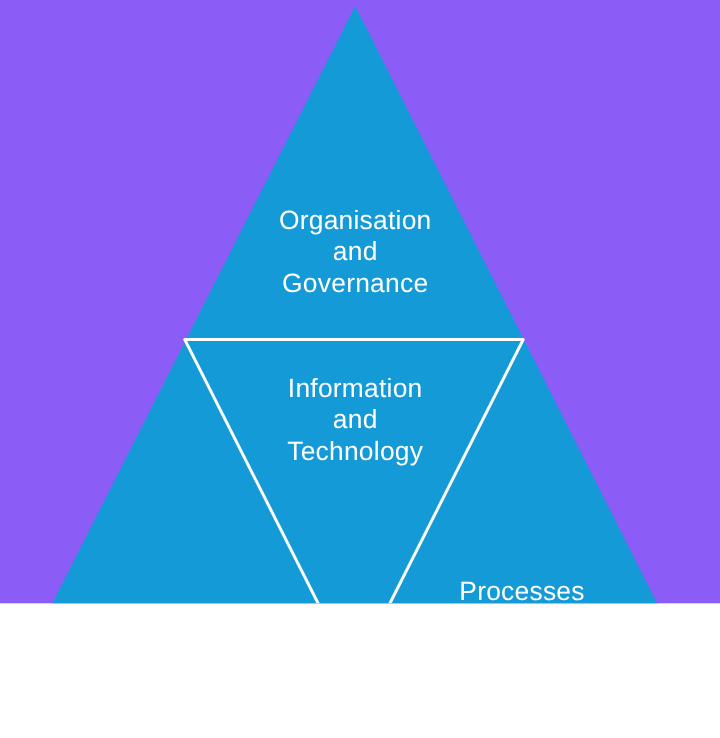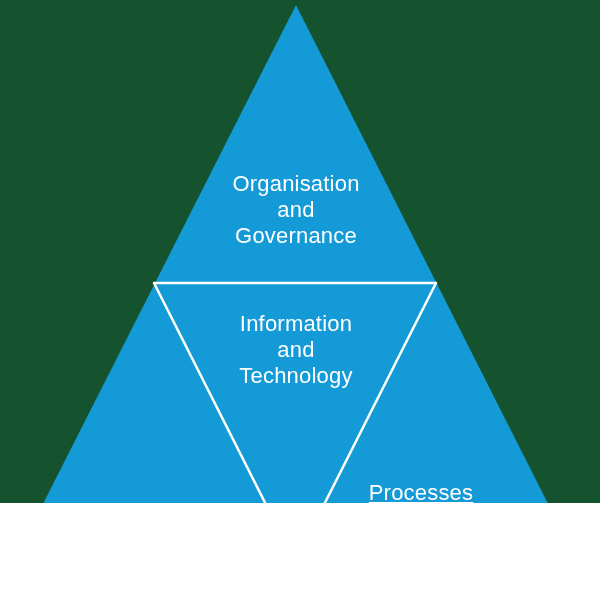--- a/index.html
+++ b/index.html
@@ -5,21 +5,21 @@
   html, body {
     margin: 0;
     padding: 0;
     background: #ffffff;
     font-family: "Liberation Sans", sans-serif;
   }
   .canvas {
     position: relative;
     width: 600px;
     height: 503px;
-    background: #14532d;
+    background: #8b5cf6;
     overflow: hidden;
   }
   .canvas svg {
     position: absolute;
     left: 0;
     top: 0;
     width: 600px;
     height: 615px;
     display: block;
   }
@@ -30,21 +30,21 @@
     font-size: 22px;
     line-height: 26px;
     text-align: center;
     white-space: pre-line;
     letter-spacing: 0.2px;
     user-select: none;
   }
   .label-top    { left: 296px; top: 210px; }
   .label-center { left: 296px; top: 350px; }
   .label-left   { left: 154px; top: 493px; }
-  .label-right  { left: 421px; top: 493px; text-decoration: underline; }
+  .label-right  { left: 435px; top: 493px; }
 </style>
 </head>
 <body>
 
 <div class="canvas">
 
   <svg viewBox="0 0 600 615">
     <polygon points="296,5 578,563 13,563" fill="#149AD6"></polygon>
     <polygon fill="none" stroke-width="2.5" stroke-linejoin="round" points="154,283 436,283 295,562" stroke="#FFFFFF"></polygon>
   </svg>

